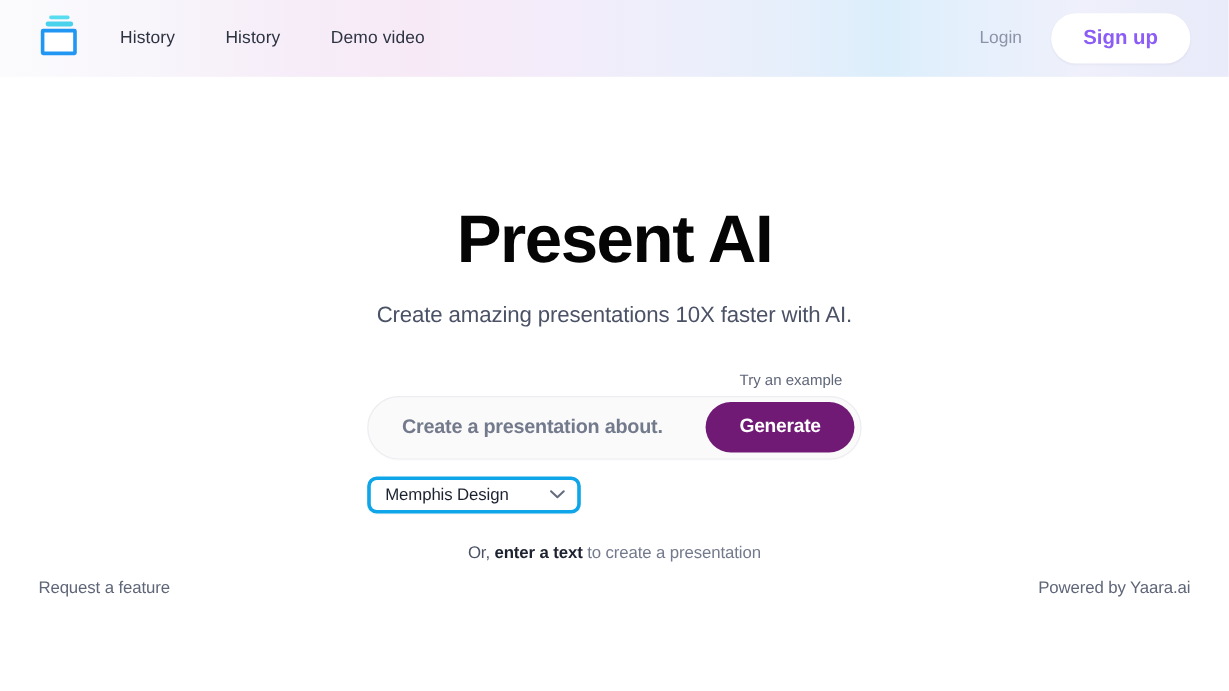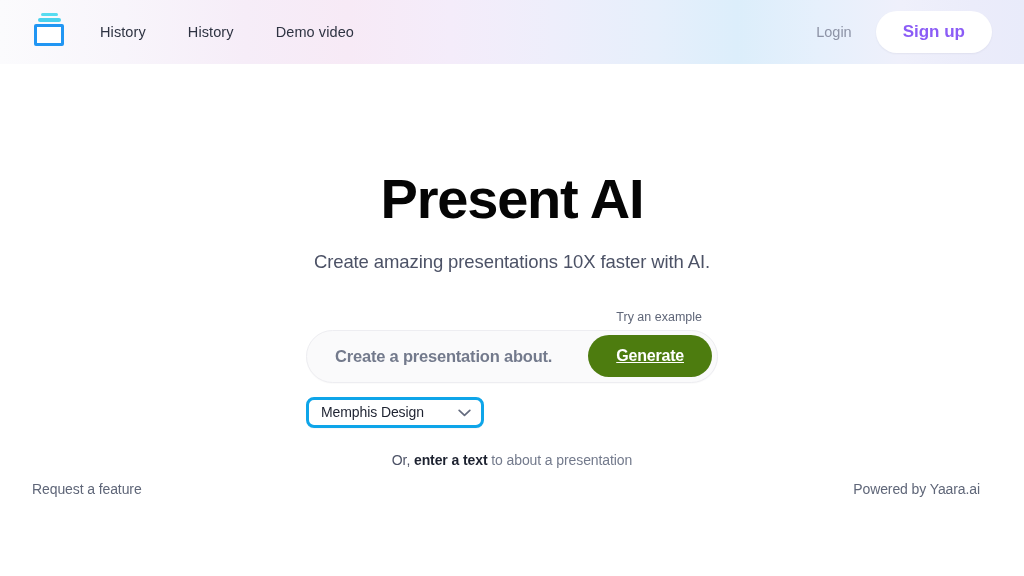--- a/index.html
+++ b/index.html
@@ -198,28 +198,27 @@
     color: #737a8c;
     font-weight: 700;
     opacity: 1;
   }
   .generate-btn {
     flex: 0 0 auto;
     font-family: "Liberation Sans", sans-serif;
     font-size: 16px;
     font-weight: 700;
     color: #ffffff;
-    background: #4d7c0f;
+    background: #701a75;
     border: none;
     border-radius: 999px;
     padding: 12px 28px;
     cursor: pointer;
     letter-spacing: -0.2px;
     white-space: nowrap;
-    text-decoration: underline;
   }
 
   .style-row {
     margin-top: 14px;
     display: flex;
     justify-content: flex-start;
   }
   .style-select {
     position: relative;
     display: inline-flex;
@@ -263,21 +262,21 @@
   }
   .or-line .or-suffix { color: #737a8c; }
 
   
   .footer {
     flex: 0 0 auto;
     height: 56px;
     display: flex;
     align-items: center;
     justify-content: space-between;
-    padding: 0 44px 14px 32px;
+    padding: 0 32px 14px 32px;
   }
   .footer-link {
     font-size: 14px;
     font-weight: 400;
     color: #5f6678;
     text-decoration: none;
     cursor: pointer;
     letter-spacing: -0.1px;
   }
   .footer-note {
@@ -337,21 +336,21 @@
           <span class="style-select-label">Memphis Design</span>
           <span class="chevron">
             <svg width="13" height="8" viewBox="0 0 13 8" fill="none" aria-hidden="true">
               <path d="M1.2 1.4 L6.5 6.4 L11.8 1.4" stroke="#646b7e" stroke-width="1.7" stroke-linecap="round" stroke-linejoin="round"></path>
             </svg>
           </span>
         </div>
       </div>
 
       <div class="or-line">
-        <span class="or-prefix">Or, </span><a class="enter-text-link">enter a text</a><span class="or-suffix"> to about a presentation</span>
+        <span class="or-prefix">Or, </span><a class="enter-text-link">enter a text</a><span class="or-suffix"> to create a presentation</span>
       </div>
 
     </div>
 
   </main>
 
   <footer class="footer">
     <a class="footer-link">Request a feature</a>
     <span class="footer-note">Powered by Yaara.ai</span>
   </footer>

